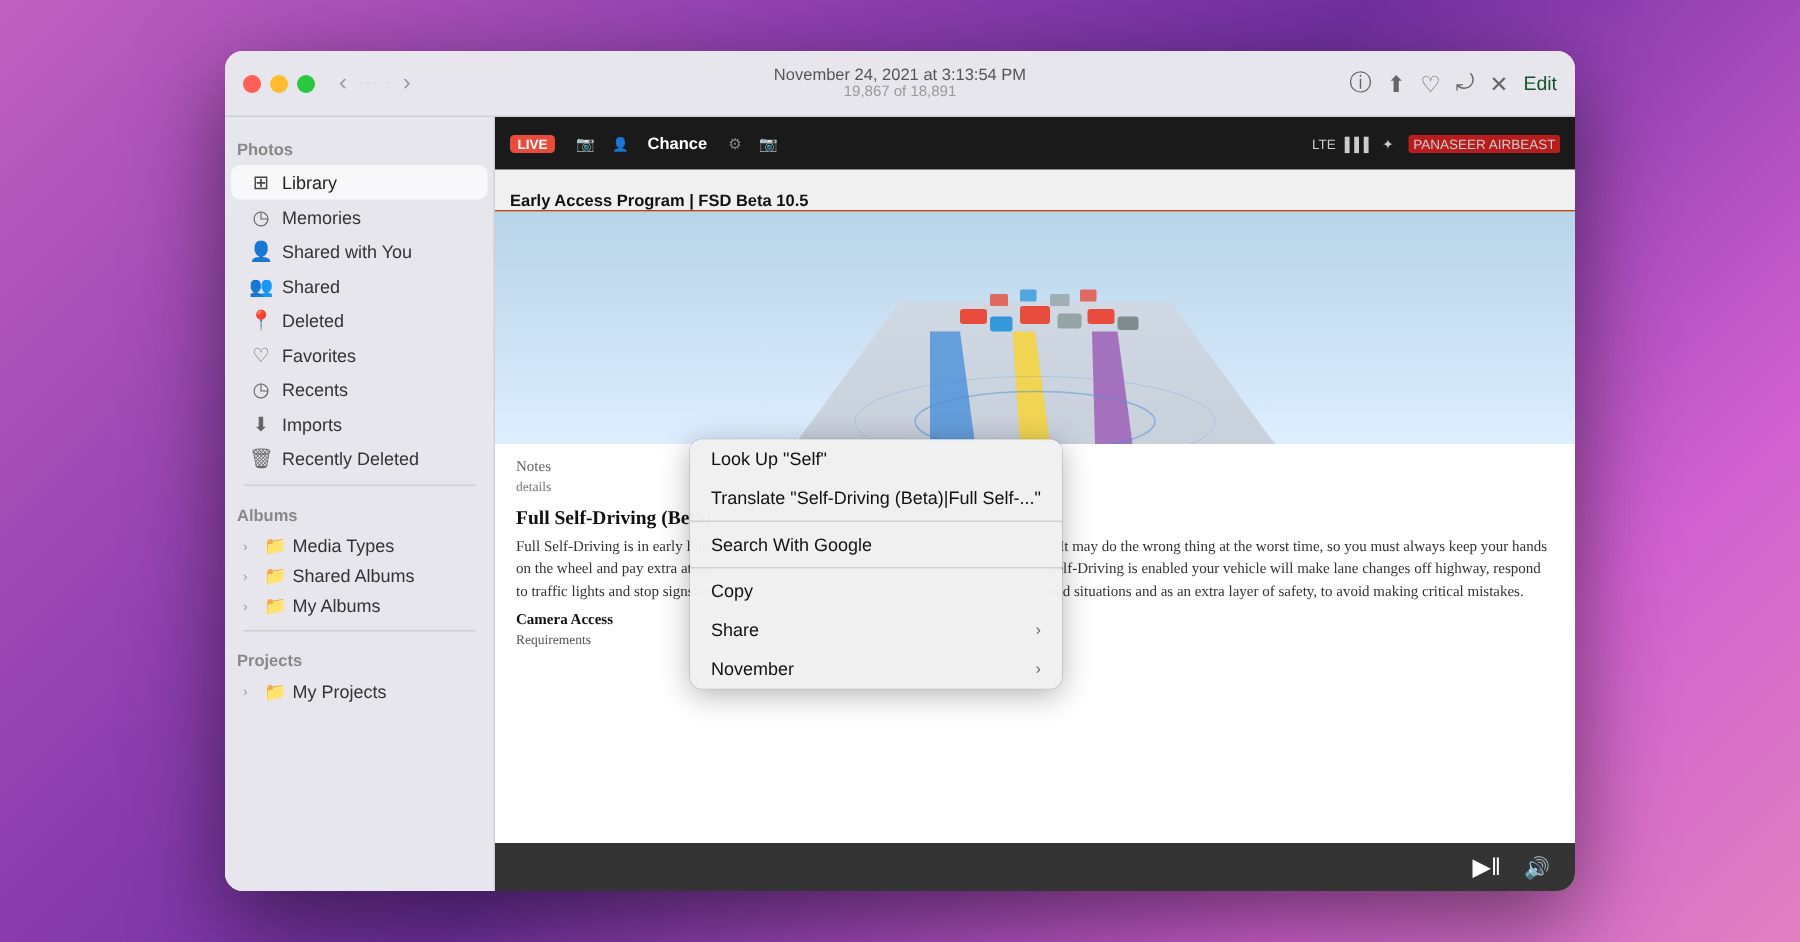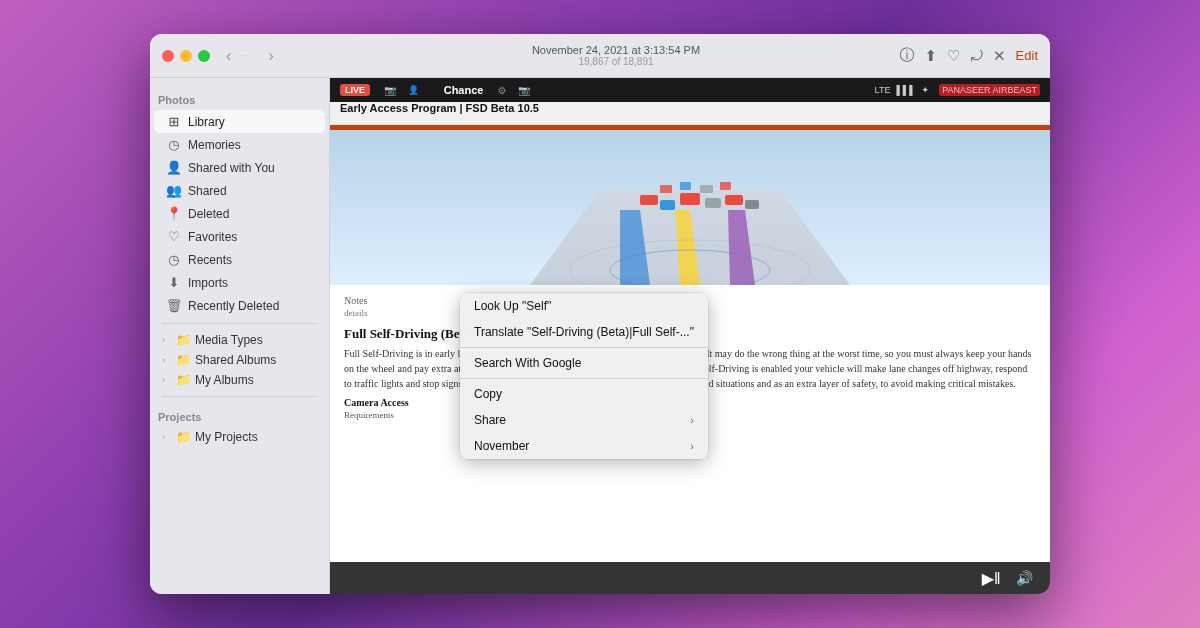--- a/index.html
+++ b/index.html
@@ -72,21 +72,20 @@
       color: #ccc;
       font-size: 10px;
       letter-spacing: 1px;
     }
 
     .title-bar-center {
       position: absolute;
       left: 50%;
       transform: translateX(-50%);
       text-align: center;
-      margin-left: 16px;
     }
 
     .title-date {
       font-size: 11px;
       color: #555;
       font-weight: 500;
     }
 
     .title-count {
       font-size: 10px;
@@ -102,21 +101,21 @@
     }
 
     .toolbar-icon {
       color: #666;
       font-size: 15px;
       cursor: pointer;
     }
 
     .edit-btn {
       font-size: 13px;
-      color: #c2410c;
+      color: #14532d;
       cursor: pointer;
       font-weight: 500;
     }
 
     
     .main-content {
       display: flex;
       flex: 1;
       overflow: hidden;
     }
@@ -202,21 +201,21 @@
     
     .photo-image {
       width: 100%;
       height: 100%;
       position: relative;
       overflow: hidden;
     }
 
     
     .phone-status-bar {
-      height: 24px;
+      height: 35px;
       background: #1a1a1a;
       display: flex;
       align-items: center;
       padding: 0 10px;
       gap: 8px;
     }
 
     .live-badge {
       background: #e74c3c;
       color: white;
@@ -235,29 +234,29 @@
 
     .status-icon-text {
       color: #ccc;
       font-size: 9px;
     }
 
     .chance-label {
       color: white;
       font-size: 11px;
       font-weight: 600;
-      margin-left: 16px;
+      margin-left: 4px;
     }
 
     .phone-title-bar {
       height: 28px;
       background: #f0f0f0;
-      border-bottom: 5px solid #c2410c;
-      display: flex;
-      align-items: flex-start;
+      border-bottom: 1px solid #c2410c;
+      display: flex;
+      align-items: flex-end;
       padding: 0 10px;
       font-size: 11px;
       color: #333;
       font-weight: 600;
     }
 
     
     .article-content {
       background: white;
       padding: 10px 14px;
@@ -406,20 +405,21 @@
       <div class="sidebar-item">
         <span class="item-icon">⬇</span>
         <span>Imports</span>
       </div>
       <div class="sidebar-item">
         <span class="item-icon">🗑</span>
         <span>Recently Deleted</span>
       </div>
 
       <div class="sidebar-divider"></div>
+      <div class="sidebar-section-label">Albums</div>
 
       <div class="sidebar-group-item">
         <span class="expand-arrow">›</span>
         <span class="group-icon">📁</span>
         <span>Media Types</span>
       </div>
       <div class="sidebar-group-item">
         <span class="expand-arrow">›</span>
         <span class="group-icon">📁</span>
         <span>Shared Albums</span>

